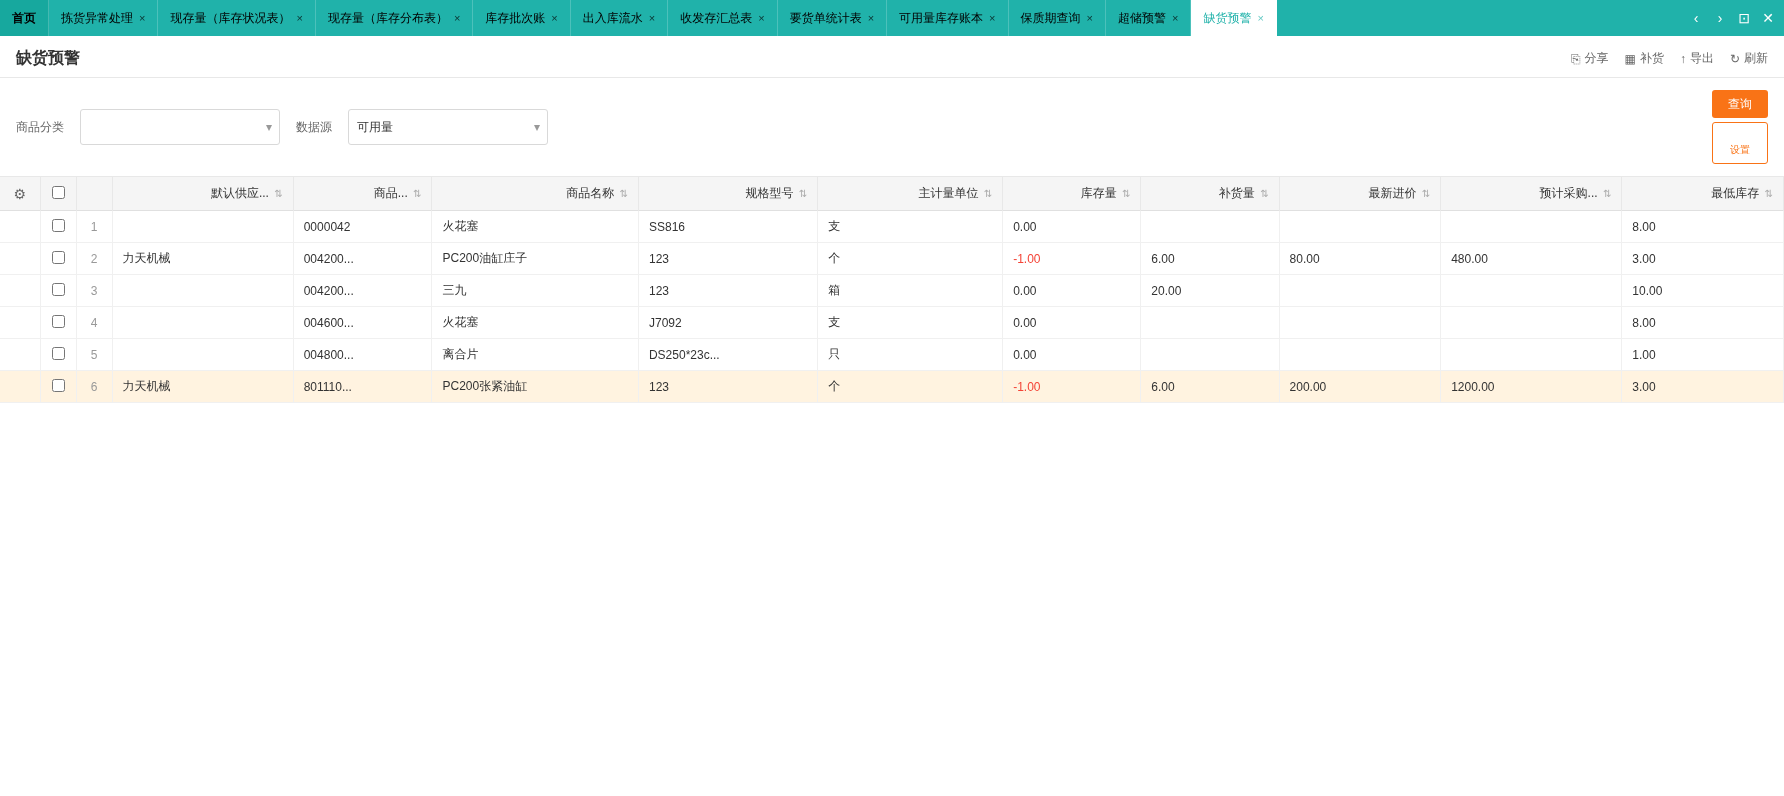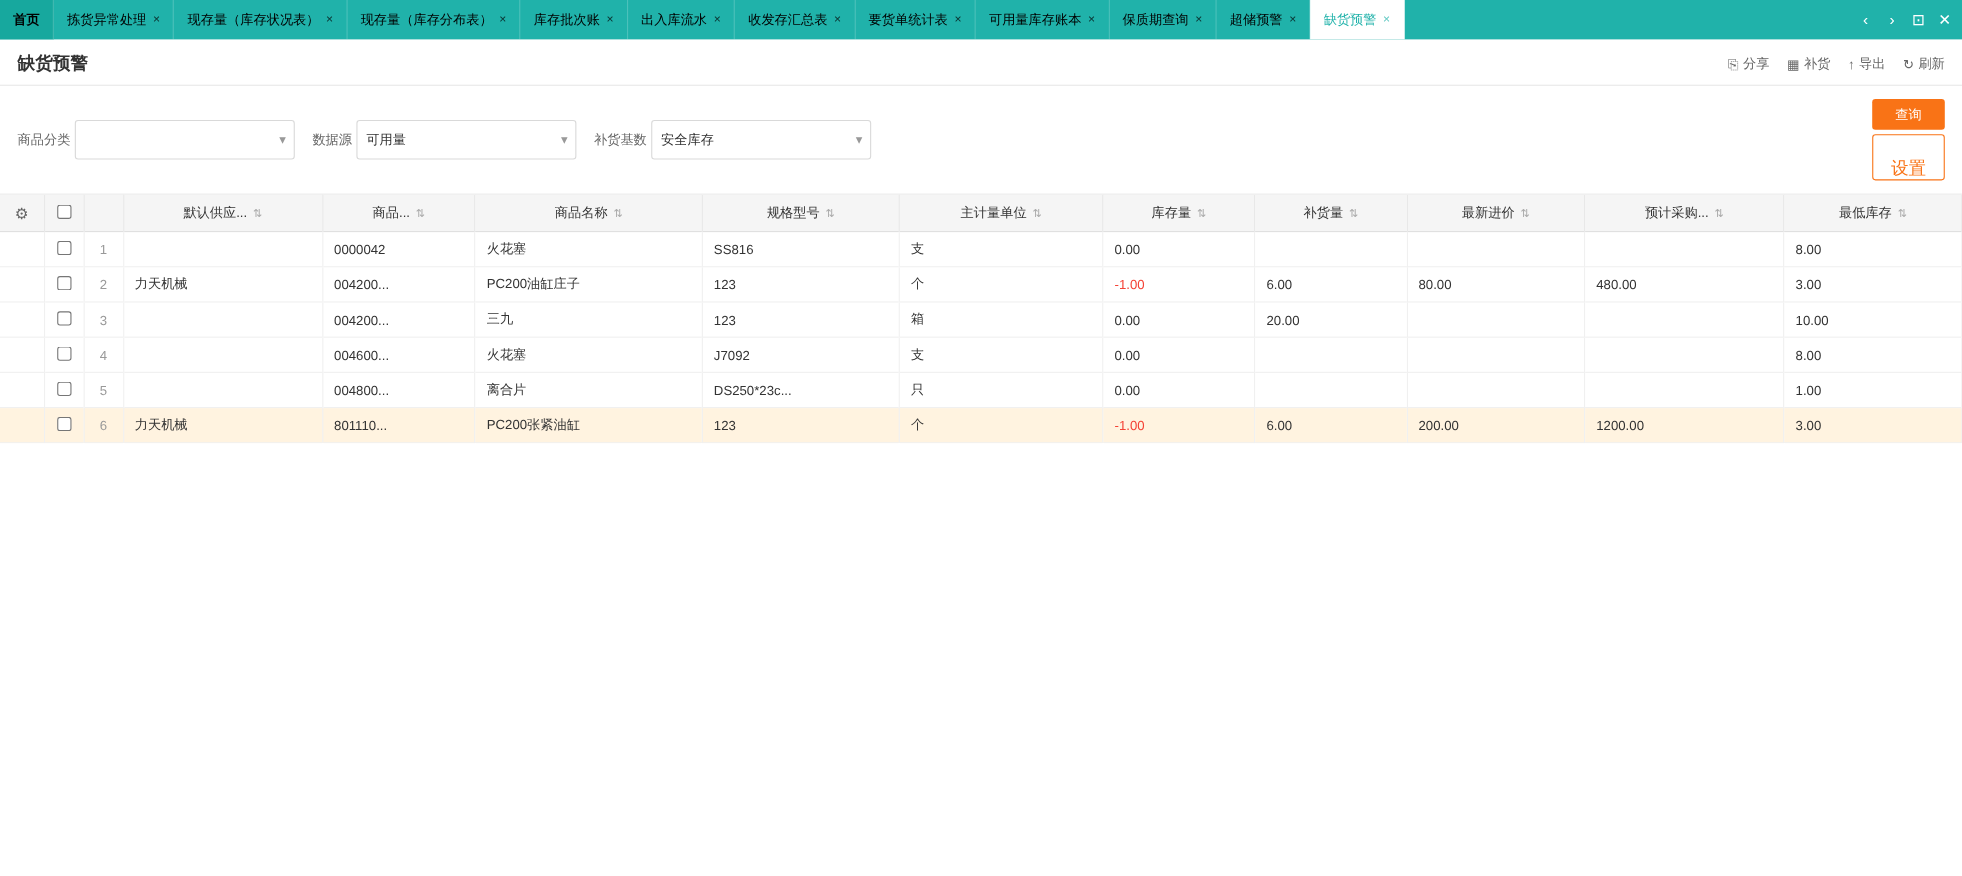--- a/index.html
+++ b/index.html
@@ -94,21 +94,21 @@
     .filter-bar {
       display: flex;
       align-items: center;
       padding: 12px 16px;
       gap: 16px;
       border-bottom: 1px solid #e8e8e8;
     }
     .filter-group {
       display: flex;
       align-items: center;
-      gap: 4px;
+      gap: 16px;
     }
     .filter-label {
       color: #666;
       white-space: nowrap;
       font-size: 12px;
     }
     .filter-select {
       border: 1px solid #d9d9d9;
       border-radius: 3px;
       padding: 4px 28px 4px 8px;
@@ -150,41 +150,41 @@
       font-size: 12px;
       height: 28px;
     }
     .btn-settings {
       background: #fff;
       color: #f97316;
       border: 1px solid #f97316;
       border-radius: 3px;
       padding: 20px 16px;
       cursor: pointer;
-      font-size: 16px;
+      font-size: 10px;
       height: 40px;
     }
 
     
     .table-container {
       padding: 0;
       overflow-x: auto;
     }
     table {
       width: 100%;
       border-collapse: collapse;
       font-size: 12px;
     }
     thead tr {
       background: #f5f5f5;
       border-bottom: 1px solid #e0e0e0;
     }
     thead th {
       padding: 8px 10px;
-      text-align: center;
+      text-align: right;
       font-weight: normal;
       color: #333;
       border-right: 1px solid #e8e8e8;
       white-space: nowrap;
       user-select: none;
     }
     thead th:first-child {
       width: 40px;
       text-align: center;
     }
@@ -327,29 +327,20 @@
     <div class="filter-group">
       <span class="filter-label">数据源</span>
       <div class="select-wrapper">
         <select class="filter-select">
           <option value="available" selected="">可用量</option>
           <option value="inventory">库存量</option>
         </select>
       </div>
     </div>
 
-    <div class="filter-group">
-      <span class="filter-label">补货基数</span>
-      <div class="select-wrapper">
-        <select class="filter-select">
-          <option value="safety" selected="">安全库存</option>
-          <option value="min">最低库存</option>
-        </select>
-      </div>
-    </div>
 
     <div class="filter-actions">
       <button class="btn-query">查询</button>
       <button class="btn-settings">设置</button>
     </div>
   </div>
 
   <div class="table-container">
     <table>
       <thead>

